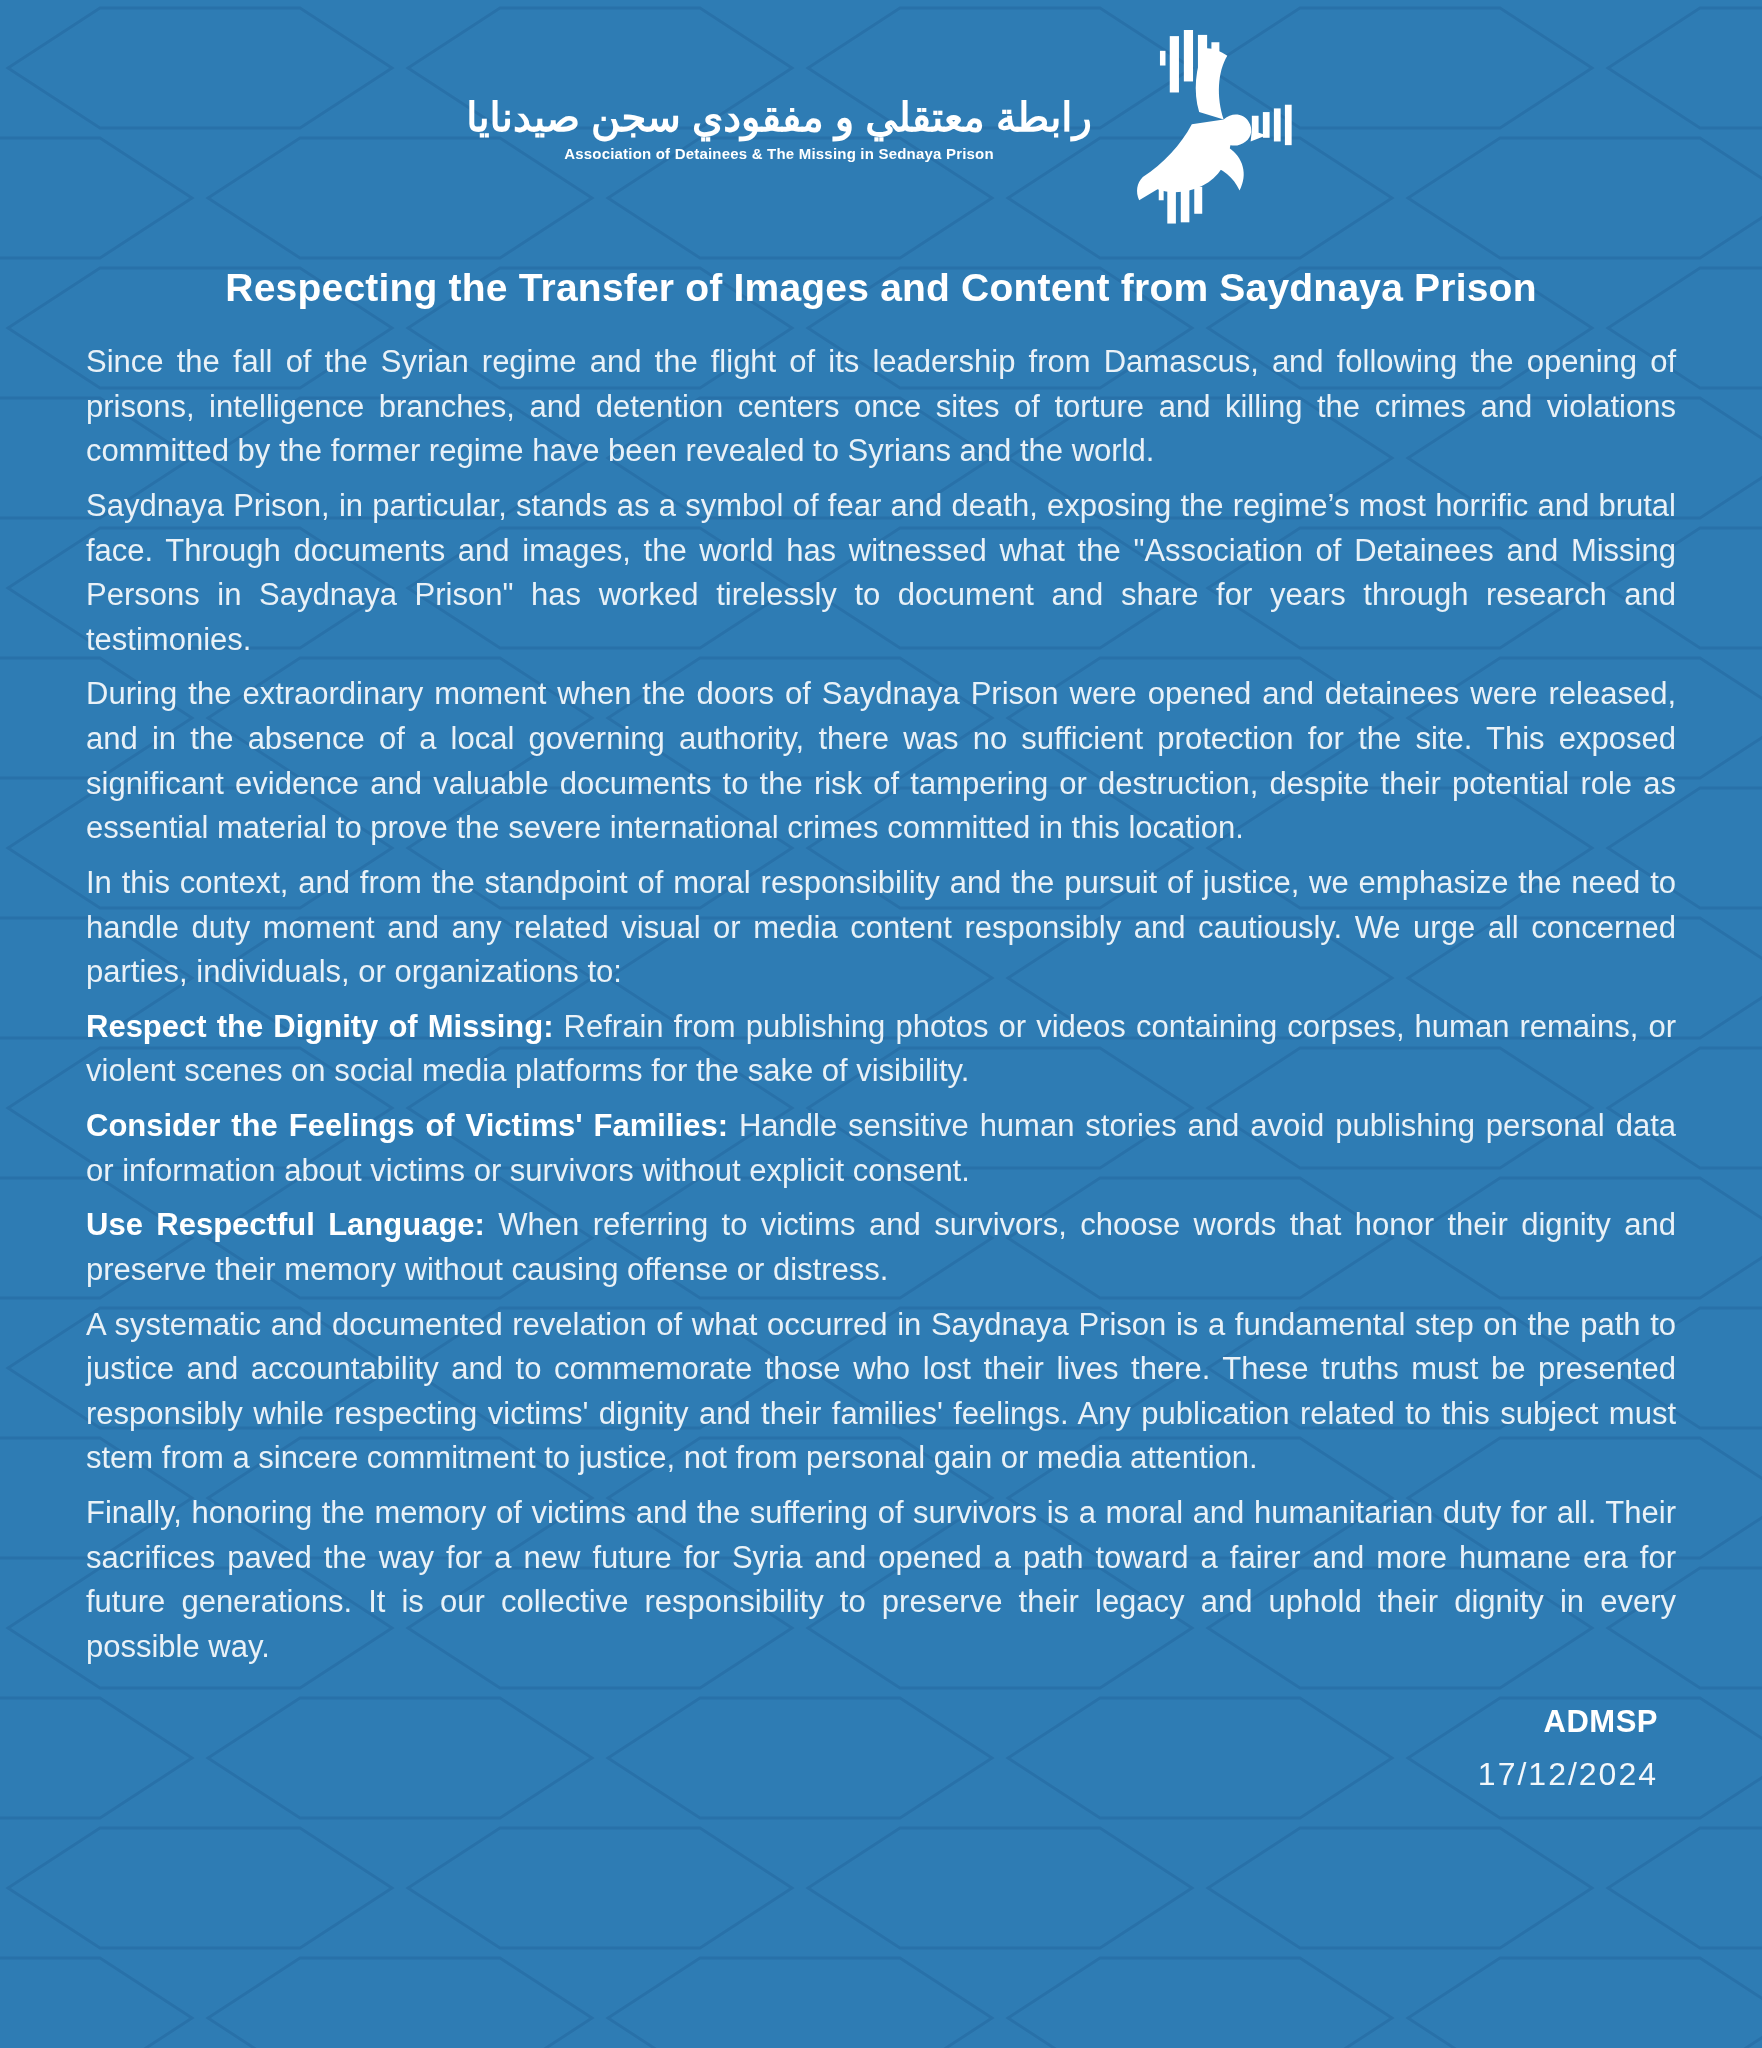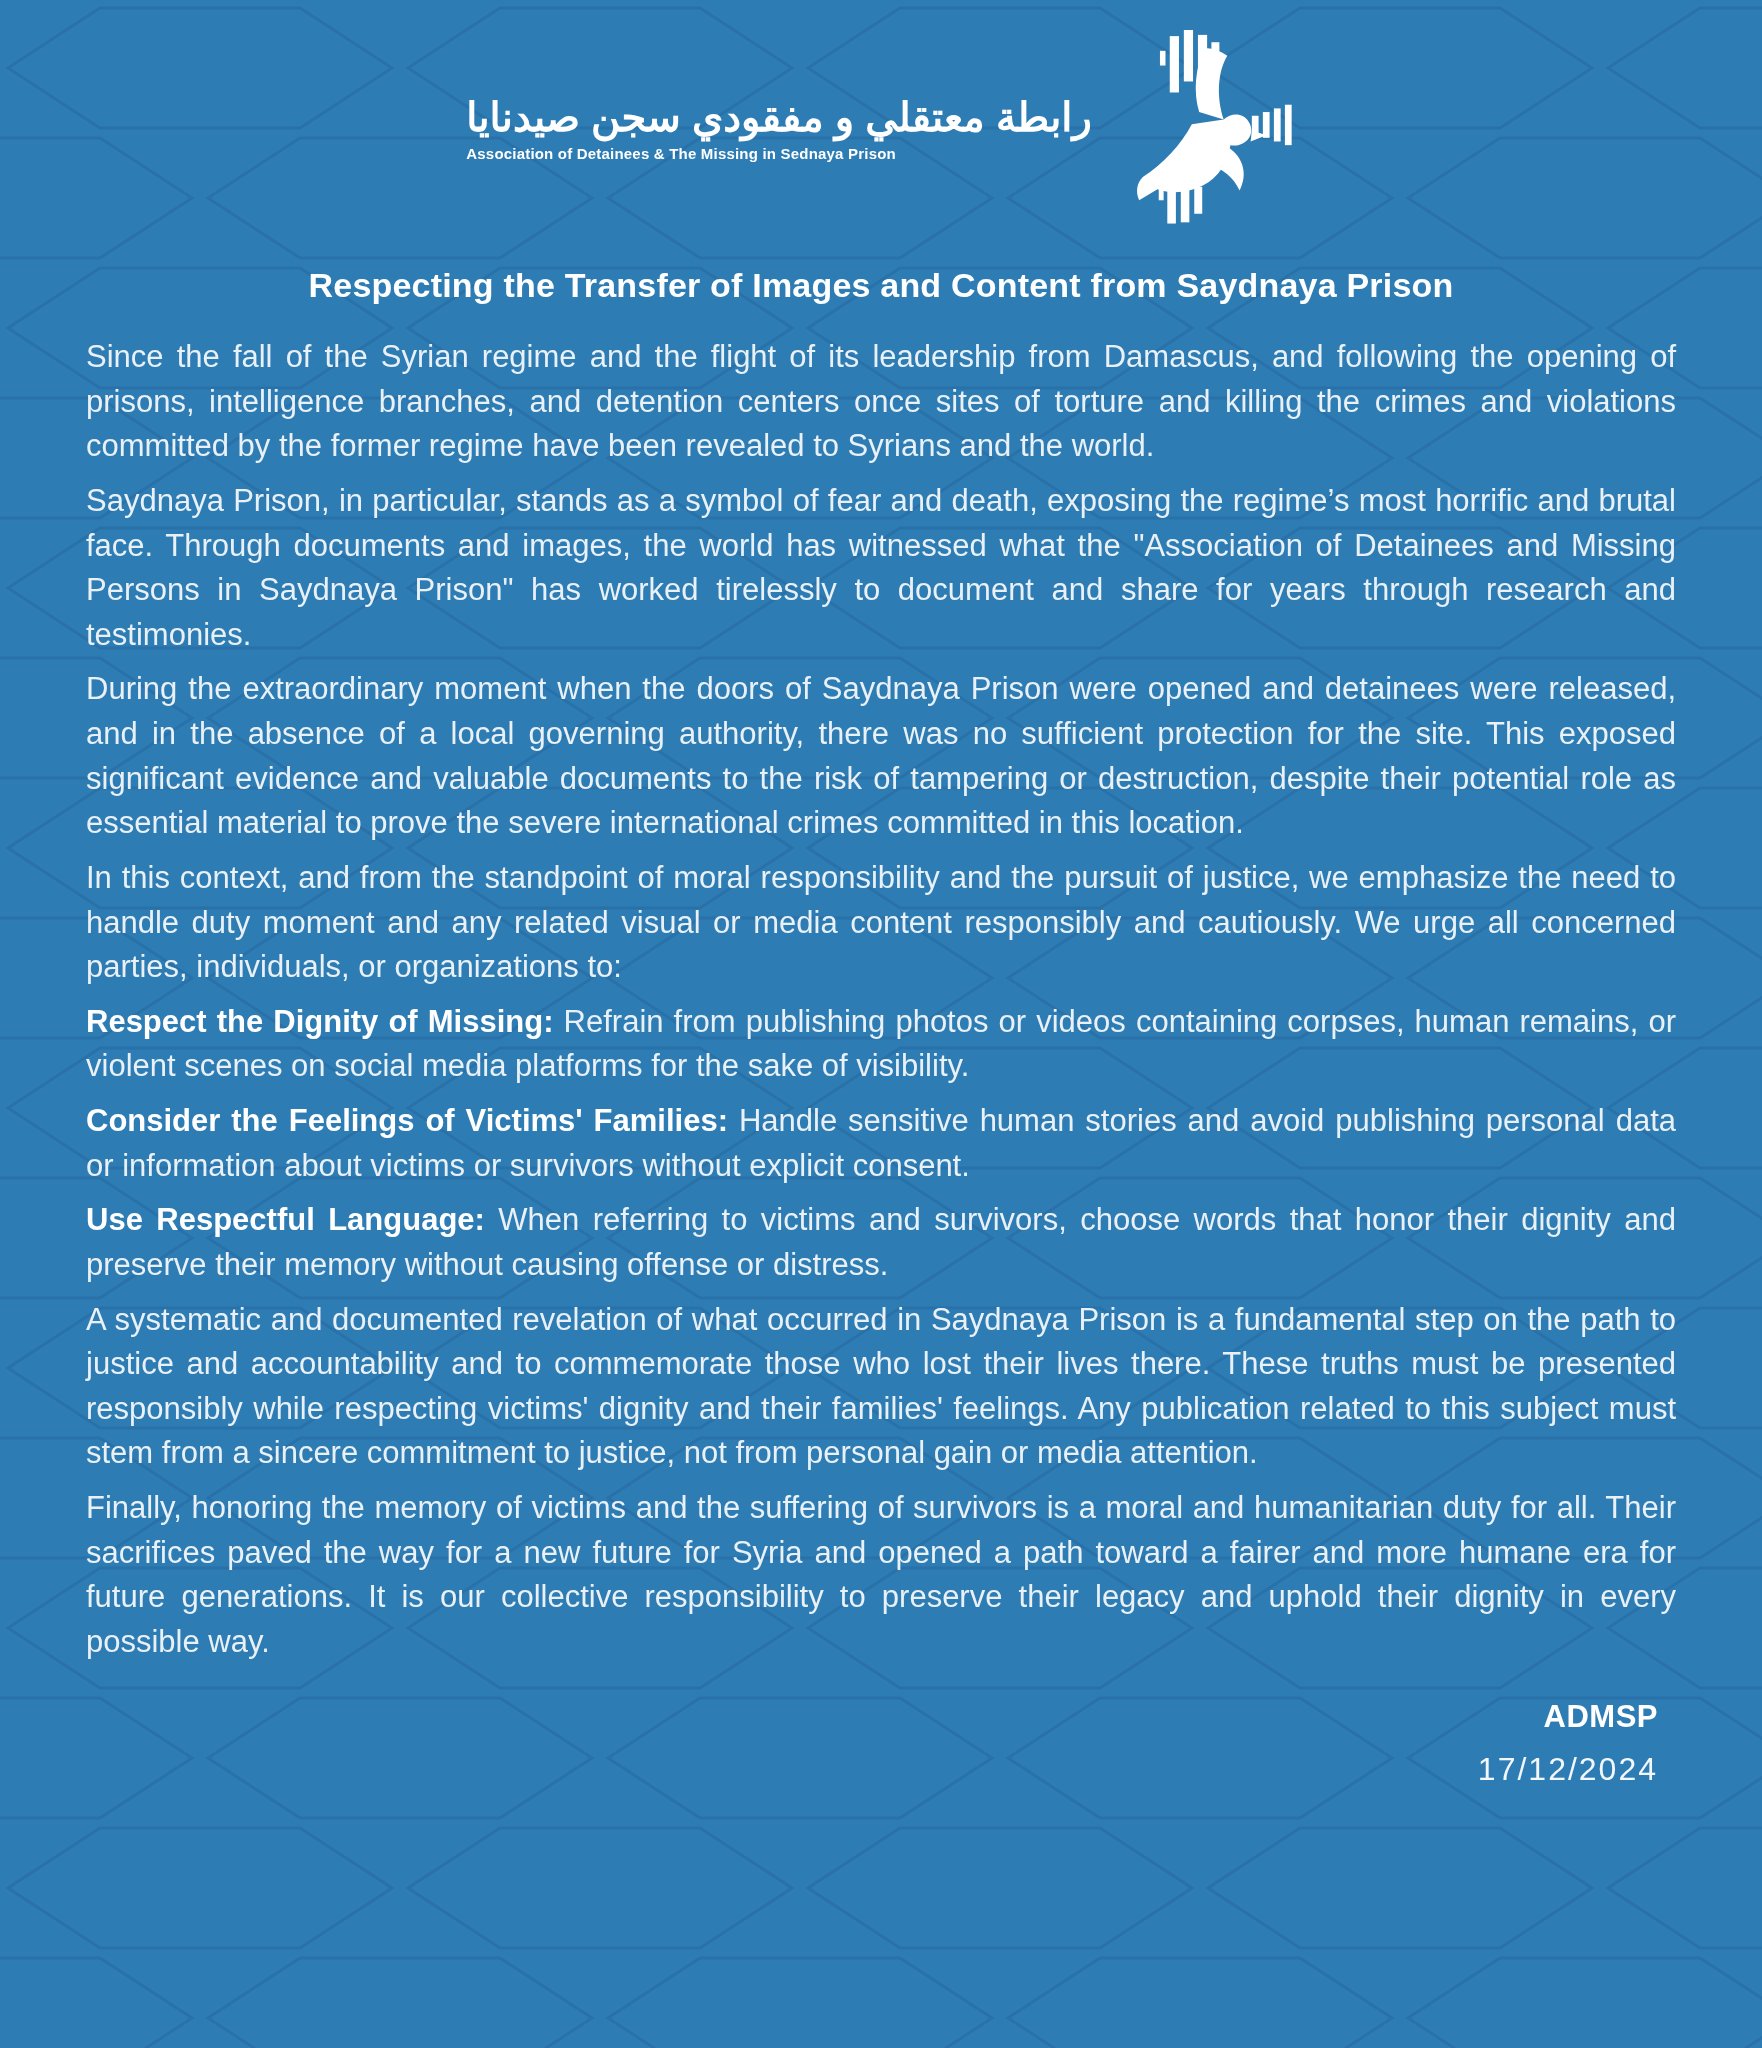--- a/index.html
+++ b/index.html
@@ -11,34 +11,34 @@
     font-family:"Liberation Sans", sans-serif;
     -webkit-font-smoothing:antialiased;
   }
   .bg-pattern{position:absolute;inset:0;width:100%;height:100%;display:block;}
   .content{position:relative;z-index:1;padding:0 76px;}
   
   .logo-row{
     display:flex;justify-content:center;align-items:center;
     padding-top:34px;height:188px;gap:14px;
   }
-  .logo-text{text-align:left;color:#ffffff;}
+  .logo-text{text-align:center;color:#ffffff;}
   .logo-arabic{
     direction:rtl;font-size:40px;font-weight:bold;line-height:1.1;
     letter-spacing:0.5px;white-space:nowrap;
   }
   .logo-english{
     font-size:15px;font-weight:600;margin-top:6px;letter-spacing:0.2px;white-space:nowrap;
   }
   .dove-wrap{width:190px;height:196px;flex:0 0 auto;}
   .dove-wrap svg{width:100%;height:100%;display:block;}
   
   .page-title{
     margin-top:44px;
-    text-align:center;color:#ffffff;font-weight:bold;font-size:34px;
+    text-align:center;color:#ffffff;font-weight:bold;font-size:39px;
     letter-spacing:0.2px;
   }
   
   .body-text{
     margin-top:30px;
     color:#e9f1f7;
     font-size:31px;line-height:1.44;
     text-align:justify;
   }
   .body-text p{margin:10px;}

